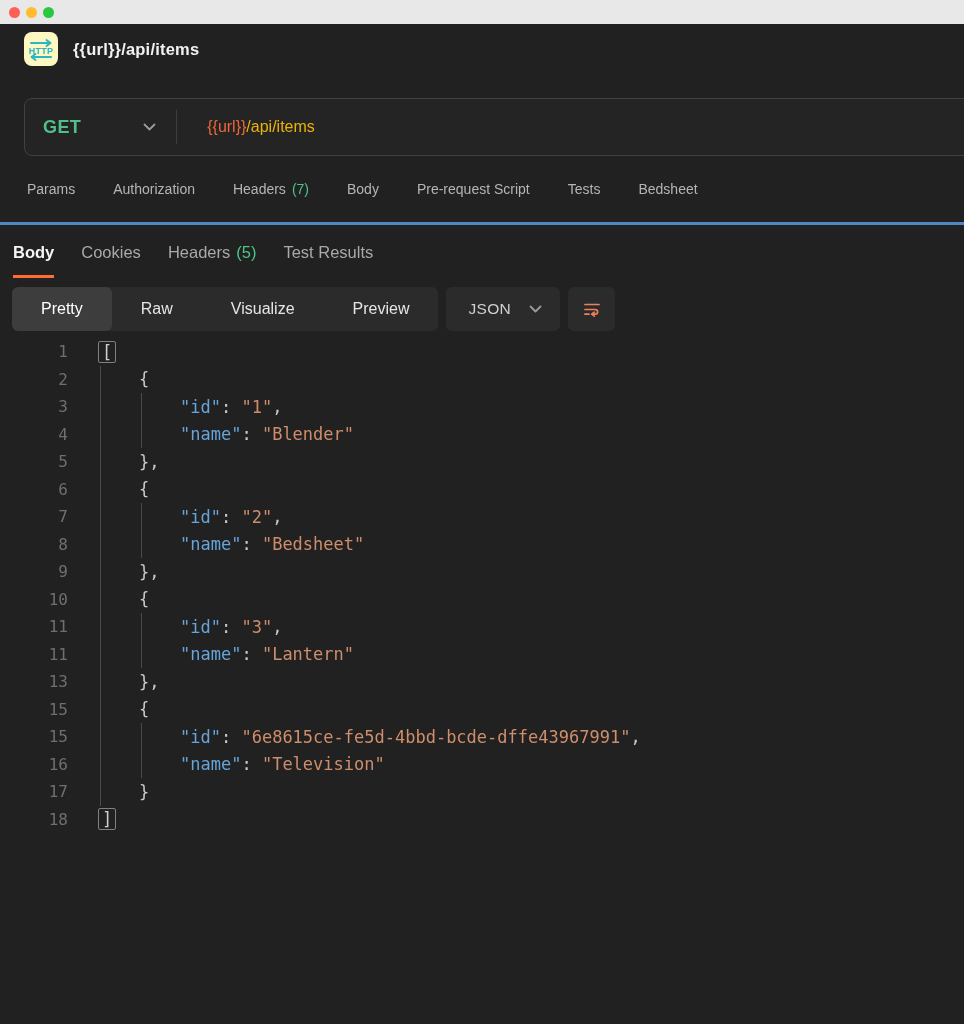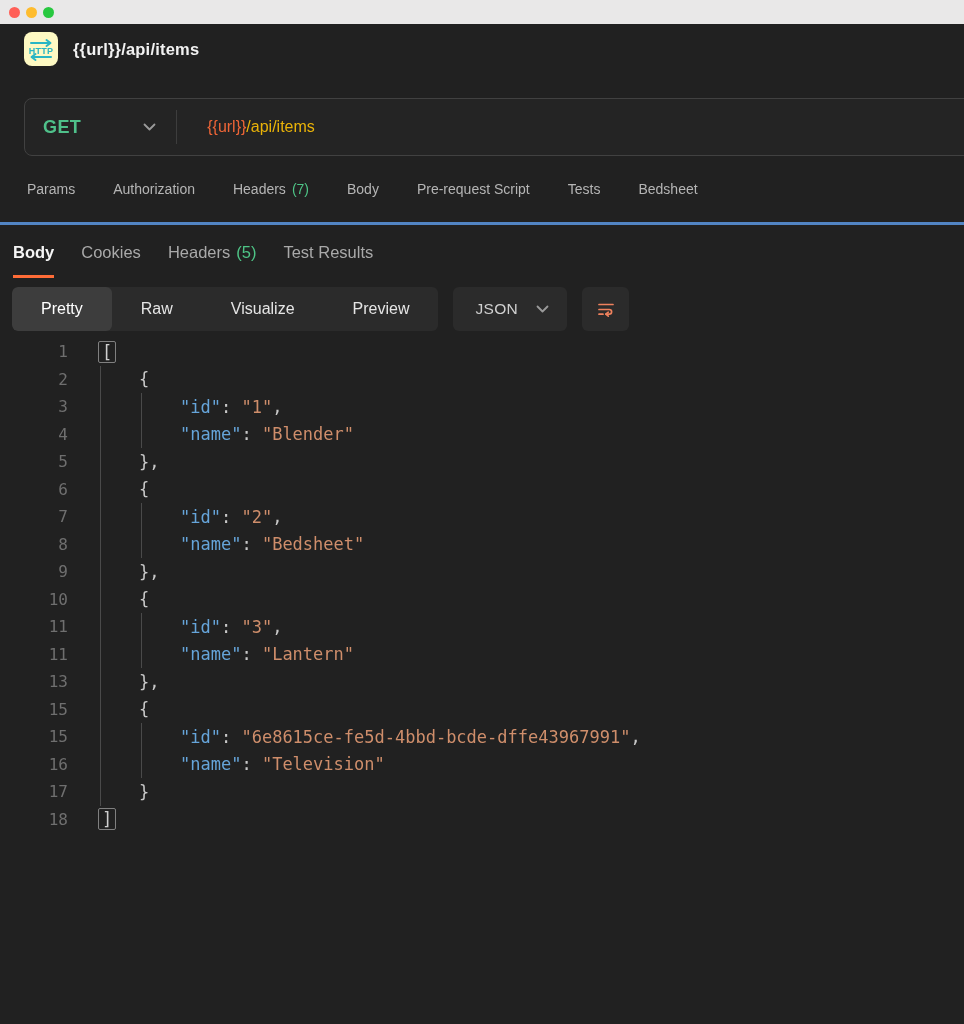--- a/index.html
+++ b/index.html
@@ -43,21 +43,21 @@
                 background:var(--pane-divider-blue,#5285c4);cursor:row-resize;}
 
   
   .resp-tabs{position:absolute;left:0;top:225px;width:100%;height:53px;display:flex;
              align-items:stretch;padding-left:13px;gap:27px;box-sizing:border-box;}
   .resp-tab{color:#a9a9a9;font-size:16.5px;cursor:pointer;display:flex;align-items:center;
             padding-top:4px;border-bottom:3px solid transparent;box-sizing:border-box;}
   .resp-tab.active{color:#f5f5f5;font-weight:700;border-bottom-color:var(--accent-orange,#ff6c37);}
 
   
-  .view-bar{position:absolute;left:12px;top:287px;height:44px;display:flex;gap:15px;}
+  .view-bar{position:absolute;left:12px;top:287px;height:44px;display:flex;gap:8px;}
   .segmented{display:flex;background:#2b2b2b;border-radius:6px;overflow:hidden;height:44px;}
   .segment{display:flex;align-items:center;padding:0 29px;color:#e5e5e5;font-size:16px;cursor:pointer;}
   .segment.active{background:#3d3d3d;border-radius:6px;color:#ffffff;}
   .format-dd{display:flex;align-items:center;background:#2b2b2b;border-radius:6px;height:44px;
              padding:0 18px 0 22px;cursor:pointer;}
   .format-dd .fmt{color:#d0d0d0;font-size:15.5px;letter-spacing:.3px;}
   .format-dd .chev{margin-left:18px;}
   .wrap-btn{display:flex;align-items:center;justify-content:center;width:47px;height:44px;
             background:#2b2b2b;border:none;border-radius:6px;cursor:pointer;padding:0;}
   .wrap-svg path{stroke:var(--wrap-icon-orange,#ee815d);stroke-width:1.7;fill:none;

